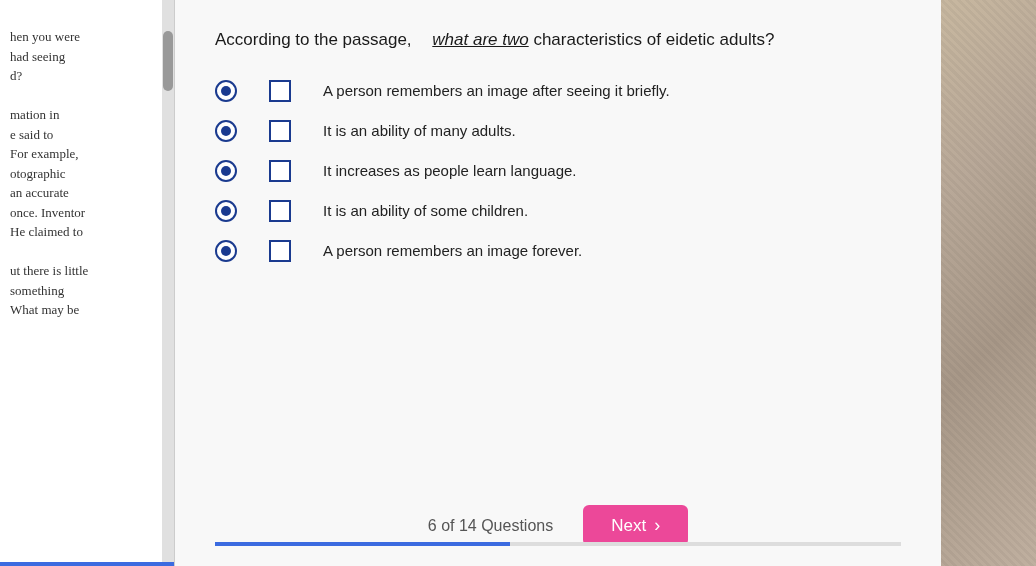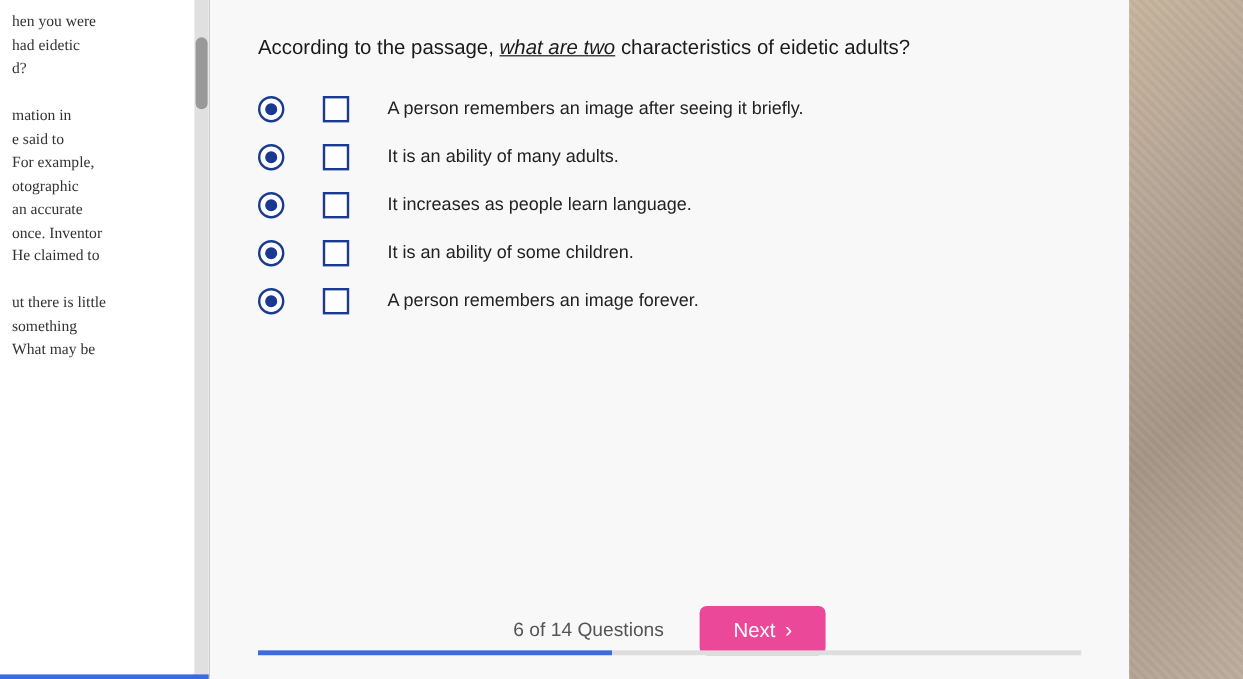--- a/index.html
+++ b/index.html
@@ -12,21 +12,21 @@
       overflow: hidden;
       display: flex;
       position: relative;
     }
 
     
     .sidebar {
       width: 175px;
       min-width: 175px;
       background: #fff;
-      padding: 8px 10px;
+      padding: 27px 10px;
       overflow: hidden;
       border-right: 1px solid #ccc;
       position: relative;
     }
 
     .sidebar-text {
       font-size: 13px;
       color: #333;
       line-height: 1.5;
     }
@@ -65,20 +65,21 @@
       font-size: 17px;
       color: #1a1a1a;
       line-height: 1.4;
       margin-bottom: 28px;
       font-family: Arial, sans-serif;
     }
 
     .question-text .highlight {
       text-decoration: underline;
       font-style: italic;
+      margin-left: 16px;
     }
 
     
     .options-list {
       display: flex;
       flex-direction: column;
       gap: 18px;
       flex: 1;
     }
 
@@ -202,21 +203,21 @@
       height: 4px;
       background: #3b6be0;
     }
   </style>
 </head>
 <body>
 
 <div class="sidebar">
   <div class="sidebar-text">
     <p>hen you were</p>
-    <p>had eidetic</p>
+    <p>had seeing</p>
     <p>d?</p>
     <br>
     <p>mation in</p>
     <p>e said to</p>
     <p>For example,</p>
     <p>otographic</p>
     <p>an accurate</p>
     <p>once. Inventor</p>
     <p>He claimed to</p>
     <br>

